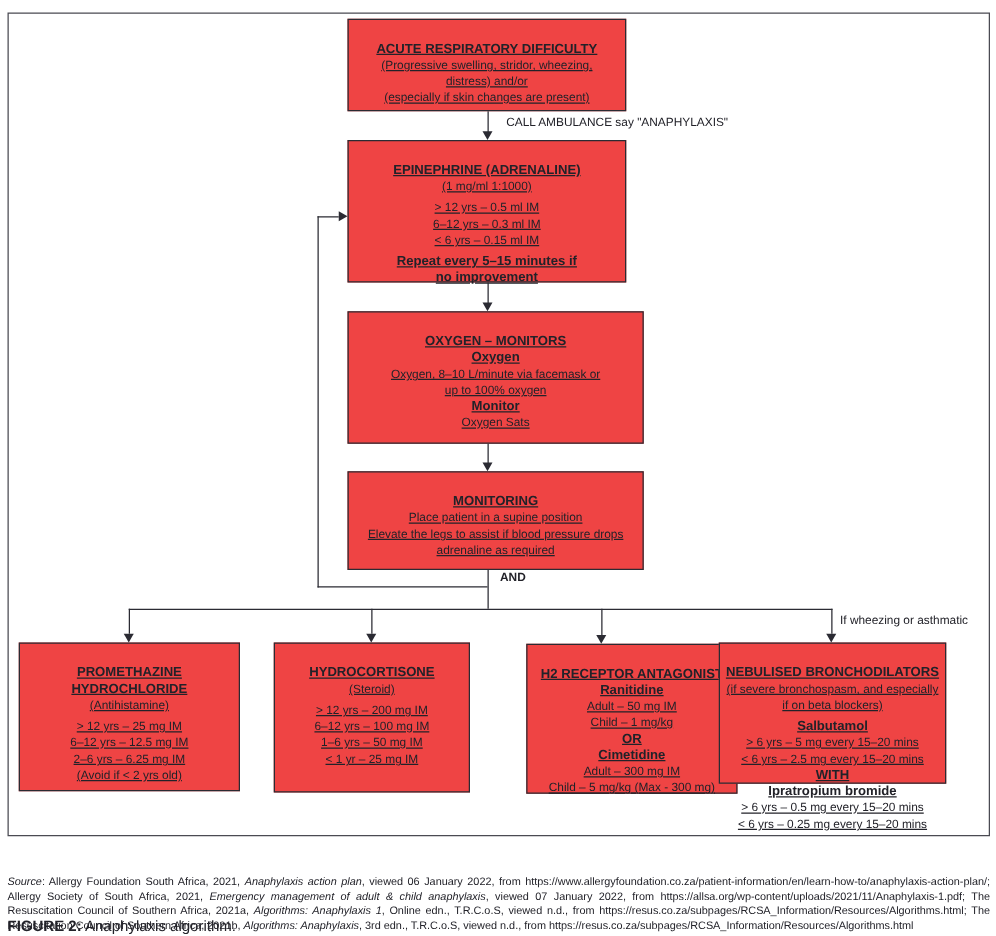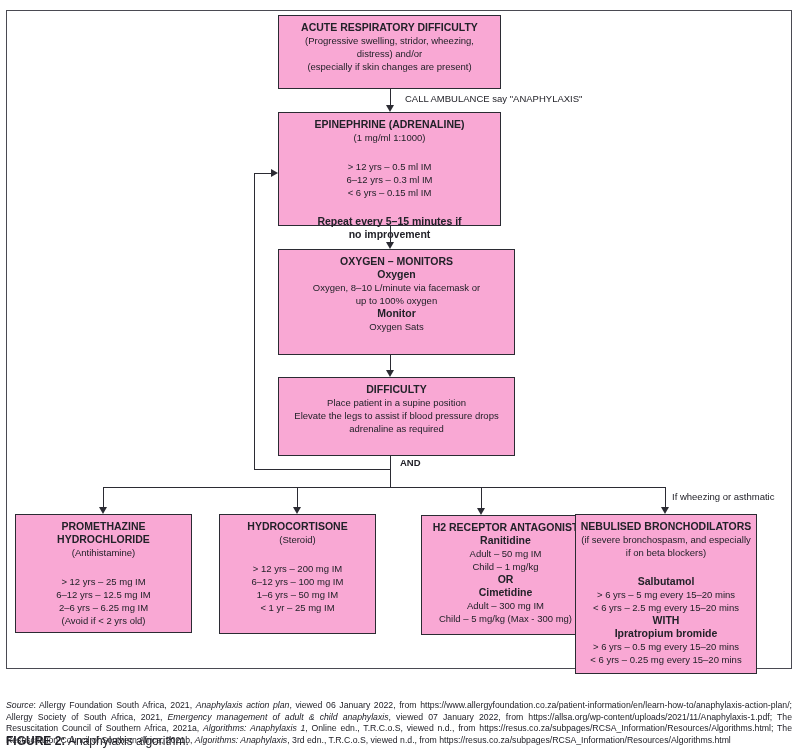--- a/index.html
+++ b/index.html
@@ -7,26 +7,26 @@
     --line:#2b2b33;
     --frame:#4a4a52;
   }
   html,body{margin:0;padding:0;background:#ffffff;}
   #page{
     position:relative;width:797px;height:749px;background:#ffffff;overflow:hidden;
     font-family:"Liberation Sans",sans-serif;color:var(--ink);
   }
   .frame{position:absolute;border:1px solid var(--frame);background:#fff;}
   .box{
-    position:absolute;border:1px solid var(--line);background:#f9a8d4;
+    position:absolute;border:1px solid var(--line);background:#ef4444;
     text-align:center;font-size:9.5px;line-height:13px;
-    box-sizing:border-box;padding-top:5px;white-space:nowrap;
+    box-sizing:border-box;padding-top:17px;white-space:nowrap;text-decoration:underline;
   }
   .box .bold{font-weight:bold;}
-  .box .gap{margin-top:16px;}
+  .box .gap{margin-top:4px;}
   .box-head{font-size:10.5px;}
   .lv{position:absolute;width:1px;background:var(--line);}
   .lh{position:absolute;height:1px;background:var(--line);}
   .arr-d{position:absolute;width:0;height:0;border-left:4.5px solid transparent;border-right:4.5px solid transparent;border-top:7px solid var(--line);}
   .arr-r{position:absolute;width:0;height:0;border-top:4.5px solid transparent;border-bottom:4.5px solid transparent;border-left:7px solid var(--line);}
   .flabel{position:absolute;font-size:9.5px;line-height:12px;white-space:nowrap;}
   .flabel.semib{font-weight:600;}
   .source{
     position:absolute;left:6px;top:688px;width:786px;
     font-size:8.7px;line-height:11.5px;text-align:justify;color:var(--ink);margin-top:12px;
@@ -62,21 +62,21 @@
   <div class="box" style="left:278px;top:249px;width:237px;height:106px;">
       <div class="bold box-head">OXYGEN – MONITORS</div>
       <div class="bold box-head">Oxygen</div>
       <div>Oxygen, 8–10 L/minute via facemask or</div>
       <div>up to 100% oxygen</div>
       <div class="bold box-head">Monitor</div>
       <div>Oxygen Sats</div>
     </div>
 
   <div class="box" style="left:278px;top:377px;width:237px;height:79px;">
-      <div class="bold box-head">DIFFICULTY</div>
+      <div class="bold box-head">MONITORING</div>
       <div>Place patient in a supine position</div>
       <div>Elevate the legs to assist if blood pressure drops</div>
       <div>adrenaline as required</div>
     </div>
 
   <div class="box" style="left:15px;top:514px;width:177px;height:119px;">
       <div class="bold box-head">PROMETHAZINE</div>
       <div class="bold box-head">HYDROCHLORIDE</div>
       <div>(Antihistamine)</div>
       <div class="gap">&gt; 12 yrs – 25 mg IM</div>
@@ -98,21 +98,21 @@
       <div class="bold box-head">H2 RECEPTOR ANTAGONIST</div>
       <div class="bold box-head">Ranitidine</div>
       <div>Adult – 50 mg IM</div>
       <div>Child – 1 mg/kg</div>
       <div class="bold box-head">OR</div>
       <div class="bold box-head">Cimetidine</div>
       <div>Adult – 300 mg IM</div>
       <div>Child – 5 mg/kg (Max - 300 mg)</div>
     </div>
 
-  <div class="box" style="left:575px;top:514px;width:182px;height:160px;">
+  <div class="box" style="left:575px;top:514px;width:182px;height:113px;">
       <div class="bold box-head">NEBULISED BRONCHODILATORS</div>
       <div>(if severe bronchospasm, and especially</div>
       <div>if on beta blockers)</div>
       <div class="bold box-head gap">Salbutamol</div>
       <div>&gt; 6 yrs – 5 mg every 15–20 mins</div>
       <div>&lt; 6 yrs – 2.5 mg every 15–20 mins</div>
       <div class="bold box-head">WITH</div>
       <div class="bold box-head">Ipratropium bromide</div>
       <div>&gt; 6 yrs – 0.5 mg every 15–20 mins</div>
       <div>&lt; 6 yrs – 0.25 mg every 15–20 mins</div>

